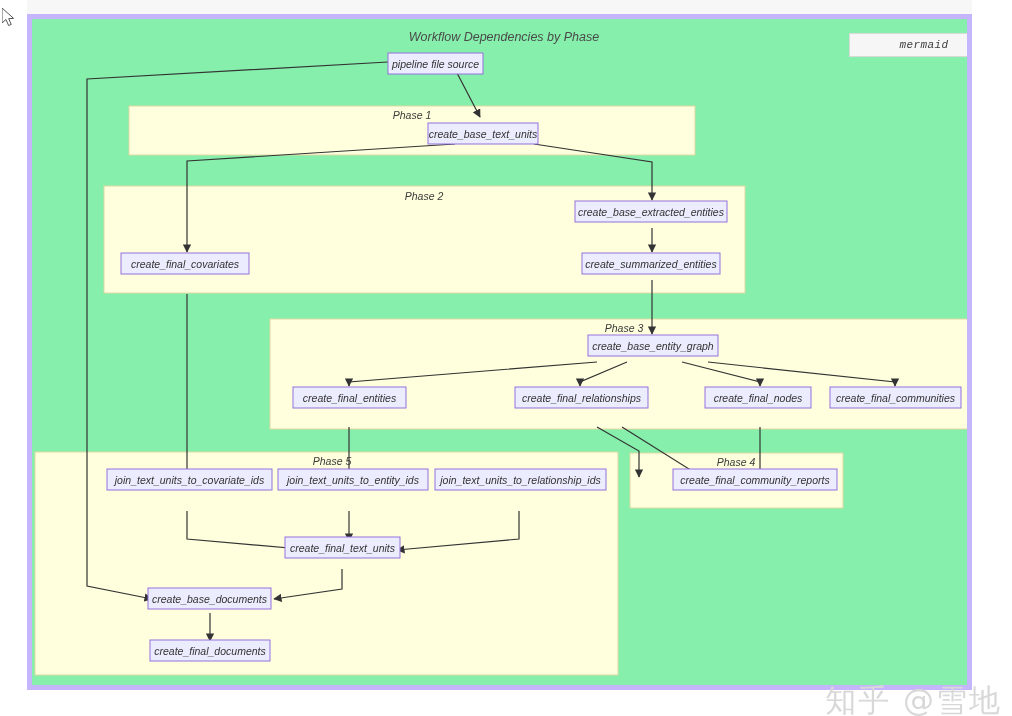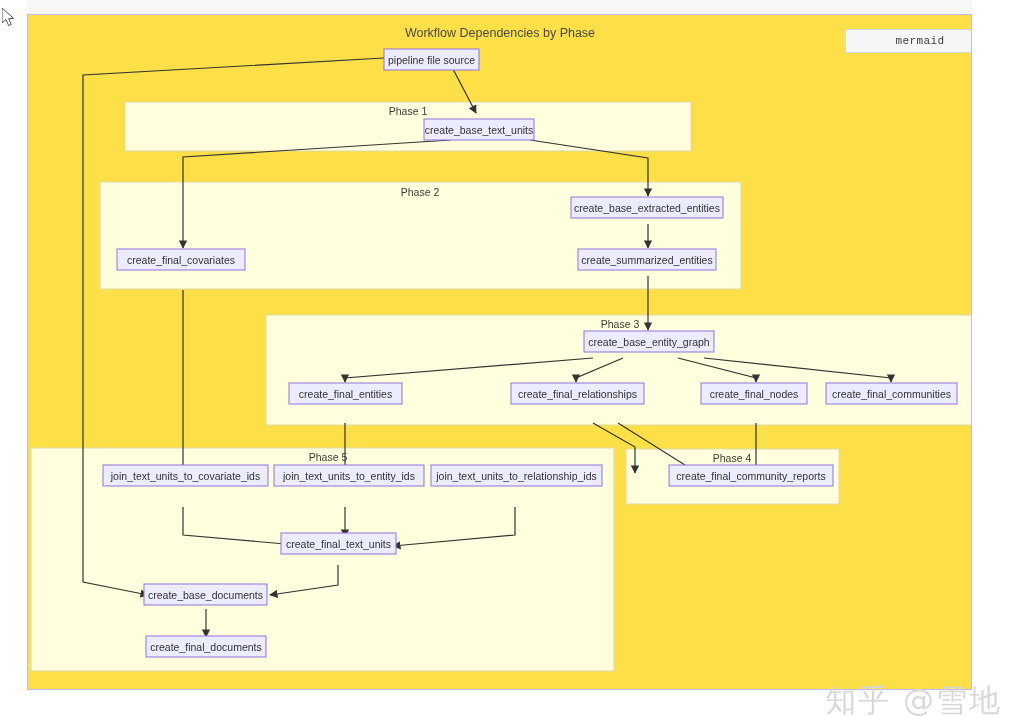--- a/index.html
+++ b/index.html
@@ -3,21 +3,21 @@
 <meta charset="utf-8">
 <style>
   html,body{margin:0;padding:0;background:#ffffff;}
   body{width:1012px;height:716px;overflow:hidden;font-family:"Liberation Sans",sans-serif;position:relative;}
 
   #cursor{position:absolute;left:2px;top:8px;width:14px;height:20px;z-index:60;pointer-events:none;}
 
   #topbar{position:absolute;left:27px;top:0px;width:945px;height:14px;background:#f7f7f7;border-bottom:1px solid #e2e2e2;}
 
   #canvas{position:absolute;left:27px;top:14px;width:945px;height:676px;
-          border:1px solid #c4b5fd;background:#fde047;box-sizing:border-box;overflow:hidden;}
+          border:5px solid #c4b5fd;background:#86efac;box-sizing:border-box;overflow:hidden;font-style:italic;}
 
   #mermaid-chip{position:absolute;left:817px;top:14px;width:150px;height:24px;
                 background:#f6f6f6;border:1px solid #d9d9d9;box-sizing:border-box;
                 display:flex;align-items:center;justify-content:center;z-index:30;}
   #mermaid-chip span{font-family:"Liberation Mono",monospace;font-size:11px;color:#3c3c3c;letter-spacing:.4px;}
 
   #diagram{position:absolute;left:0;top:0;width:945px;height:676px;}
 
   .watermark{position:absolute;right:10px;bottom:-6px;font-family:"DejaVu Sans",sans-serif;
              font-size:31px;color:#d8d8d8;letter-spacing:2px;z-index:50;white-space:nowrap;}

